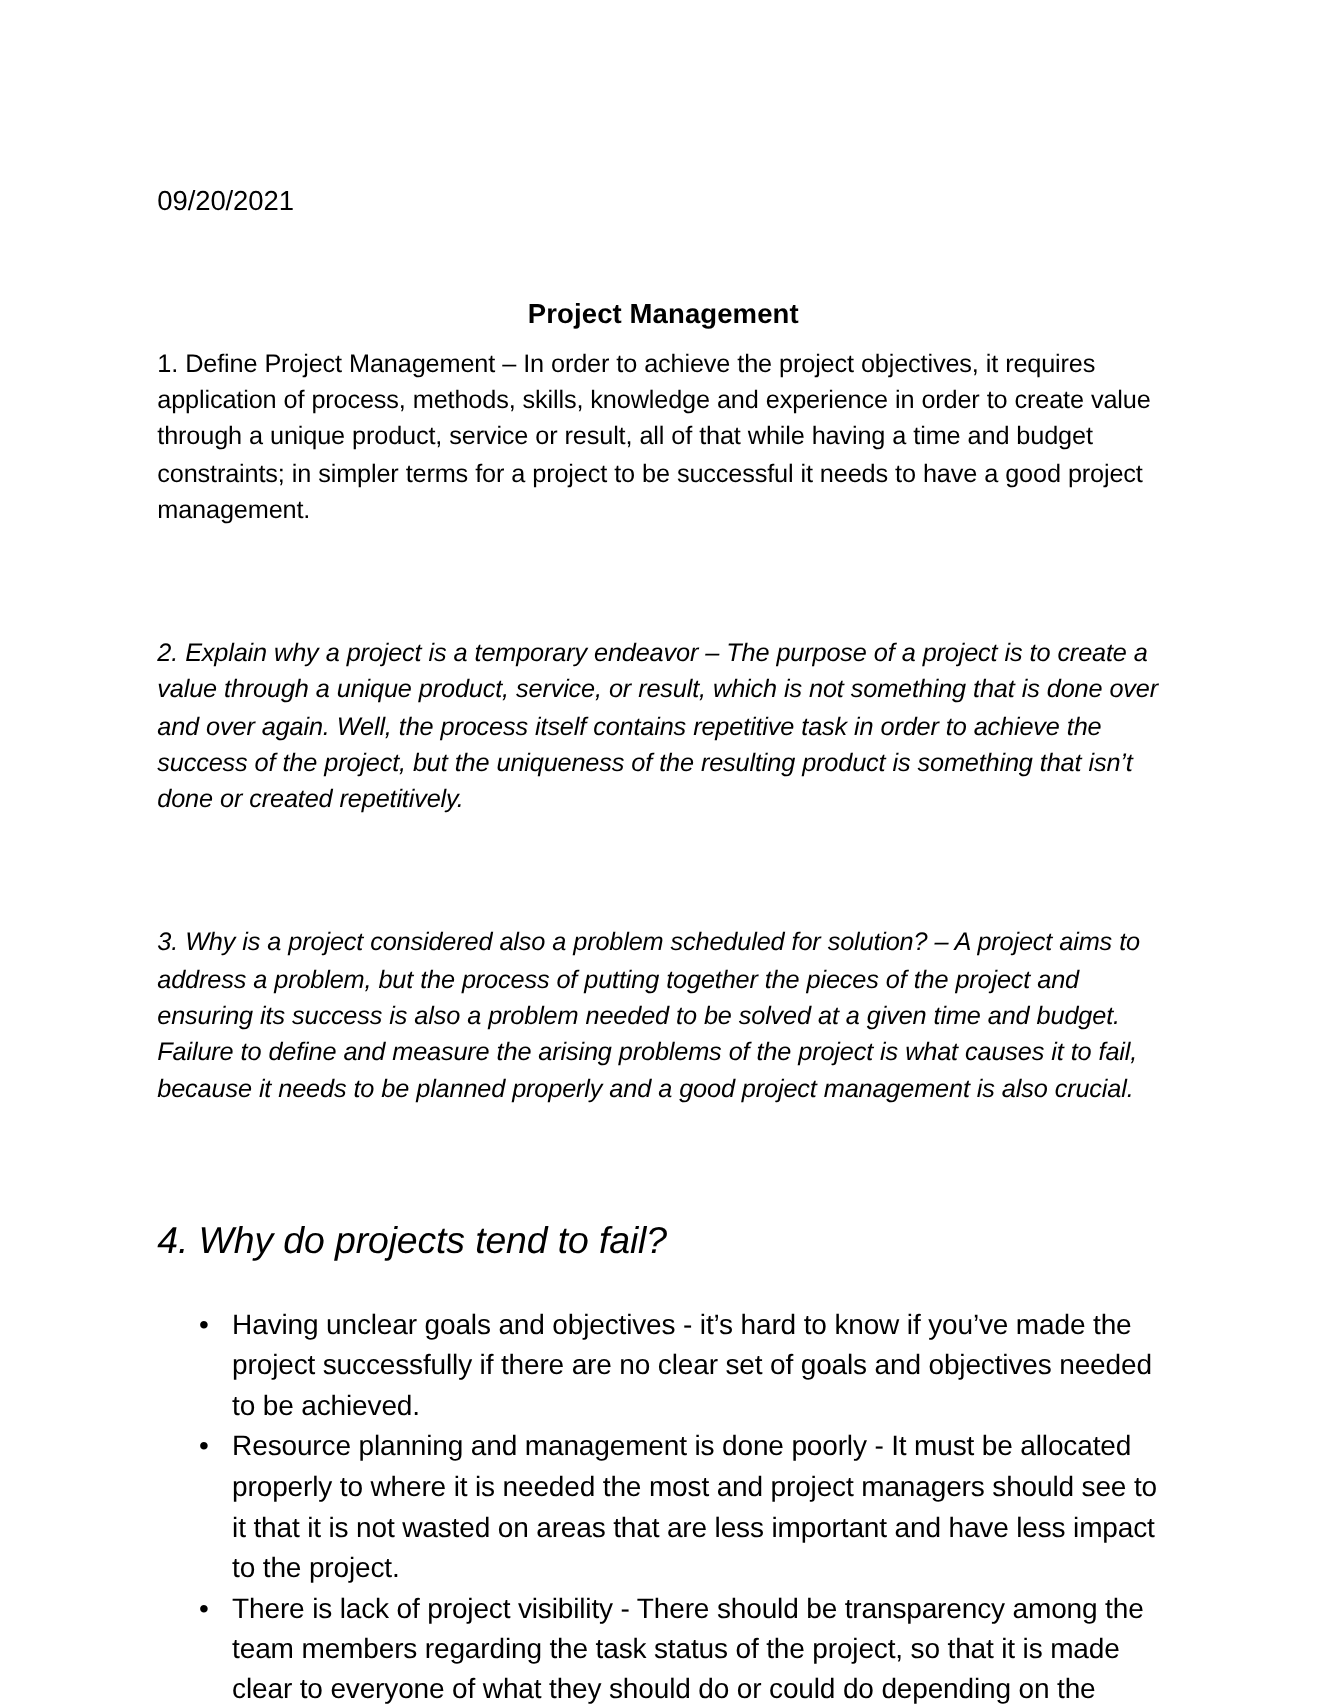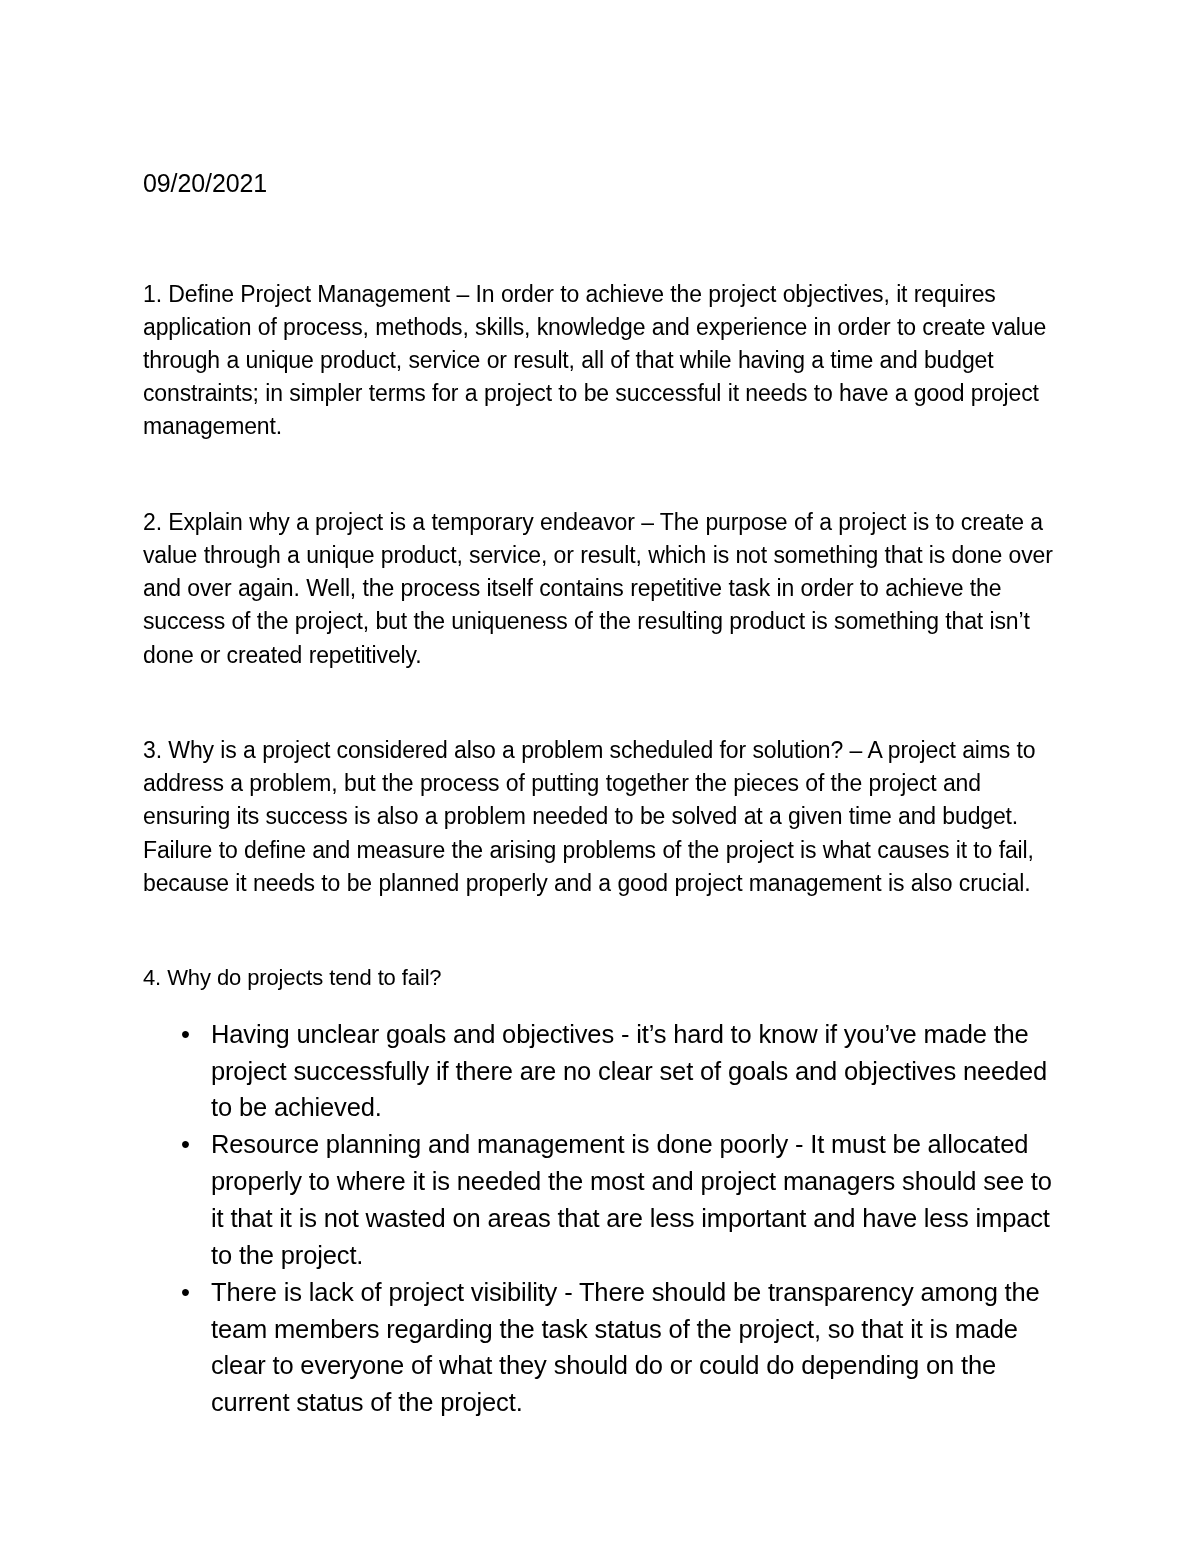--- a/index.html
+++ b/index.html
@@ -47,24 +47,25 @@
   }
   .qa-block {
     margin-top: 10px;
     font-size: 23px;
     line-height: 1.445;
     letter-spacing: -0.15px;
     text-align: left;
     word-spacing: 0.2px;
   }
   .qa-block.gap {
-    margin-top: 62px;
+    margin-top: 97px;
+    font-style: italic;
   }
   .q-heading {
-    font-size: 22px;
+    font-size: 34px;
     line-height: 1.445;
     letter-spacing: -0.15px;
   }
   ul.fail-list {
     list-style: none;
     margin: 8px 0 0 0;
     padding: 0;
   }
   ul.fail-list > li {
     position: relative;
@@ -86,20 +87,21 @@
 </head>
 <body>
 
 <div class="page">
   <div class="content">
 
     <div class="doc-date">09/20/2021</div>
 
     <div class="spacer-after-date"></div>
 
+    <div class="doc-title">Project Management</div>
 
 
     <p class="qa-block">1. Define Project Management – In order to achieve the project objectives, it requires application of process, methods, skills, knowledge and experience in order to create value through a unique product, service or result, all of that while having a time and budget constraints; in simpler terms for a project to be successful it needs to have a good project management.</p>
 
     <p class="qa-block gap">2. Explain why a project is a temporary endeavor – The purpose of a project is to create a value through a unique product, service, or result, which is not something that is done over and over again. Well, the process itself contains repetitive task in order to achieve the success of the project, but the uniqueness of the resulting product is something that isn’t done or created repetitively.</p>
 
     <p class="qa-block gap">3. Why is a project considered also a problem scheduled for solution? – A project aims to address a problem, but the process of putting together the pieces of the project and ensuring its success is also a problem needed to be solved at a given time and budget. Failure to define and measure the arising problems of the project is what causes it to fail, because it needs to be planned properly and a good project management is also crucial.</p>
 
     <p class="qa-block gap q-heading">4. Why do projects tend to fail?</p>
 

